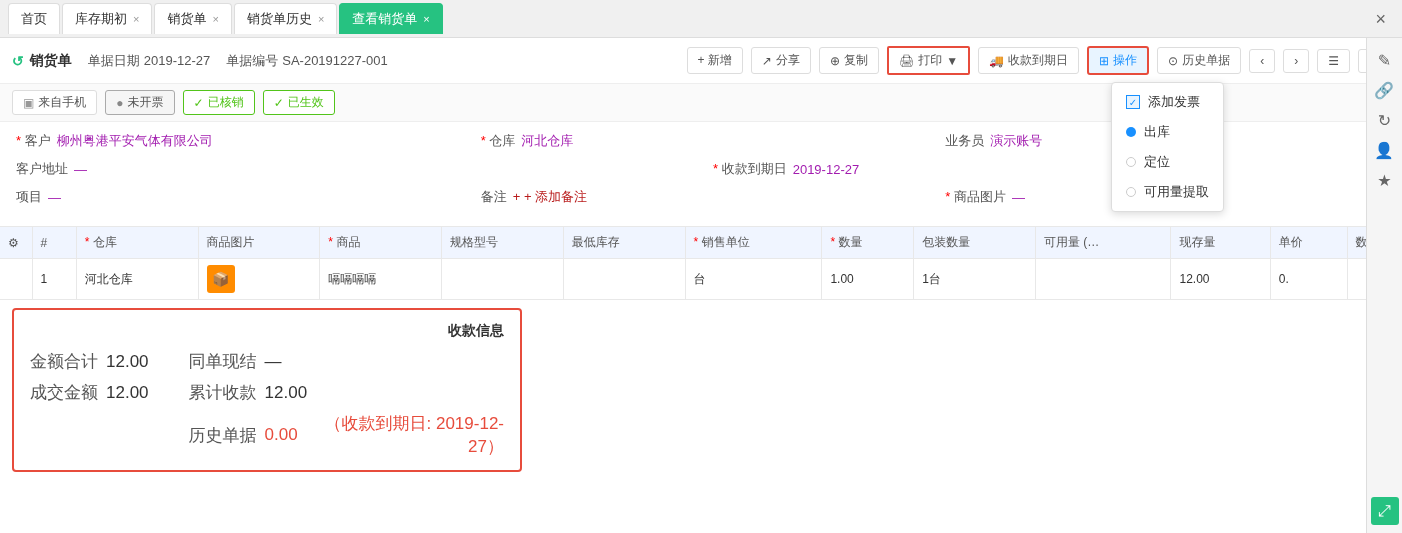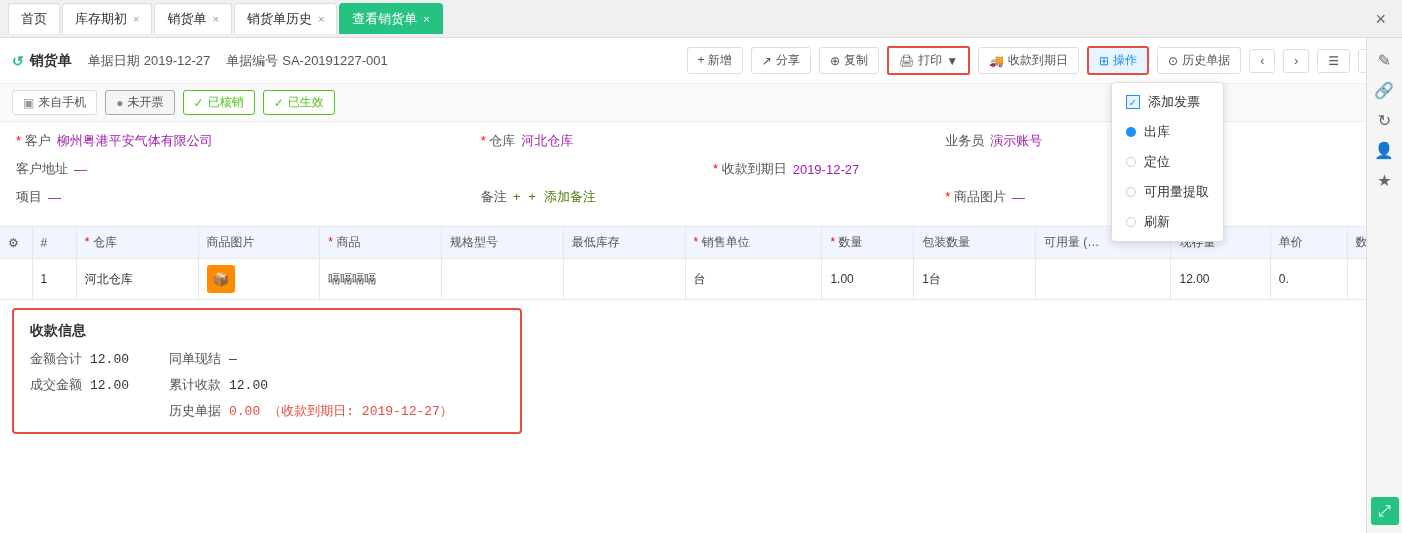--- a/index.html
+++ b/index.html
@@ -72,26 +72,26 @@
       padding: 6px 8px; border-right: 1px solid #e8e8e8;
       border-bottom: 1px solid #e8e8e8; color: #333; font-size: 12px;
     }
     .th-required::before { content: "* "; color: red; }
     .gear-col { width: 32px; }
     .subtotal-row td { background: #fafafa; font-weight: normal; }
     
     
     .payment-section {
       border: 2px solid #e74c3c; border-radius: 4px; margin: 8px 12px;
-      padding: 12px 16px; background: #fff; max-width: 510px;
+      padding: 12px 16px; background: #fff; max-width: 510px; text-align: right;
     }
     .payment-title { font-weight: bold; font-size: 14px; margin-bottom: 10px; }
     .payment-rows { display: flex; gap: 40px; }
     .payment-col { display: flex; flex-direction: column; gap: 8px; }
-    .payment-item { display: flex; align-items: center; gap: 8px; font-size: 13px; font-family: Liberation Mono, monospace; }
+    .payment-item { display: flex; align-items: center; gap: 8px; font-size: 17px; }
     .payment-label { color: #555; white-space: nowrap; }
     .payment-value { color: #333; }
     .payment-value.red { color: #e74c3c; }
     
     
     .dropdown-menu {
       position: absolute; top: 68px; right: 120px;
       background: #fff; border: 1px solid #ddd; border-radius: 4px;
       box-shadow: 0 2px 8px rgba(0,0,0,0.15); z-index: 100; min-width: 100px;
       padding: 4px 0;
@@ -268,21 +268,21 @@
             <span class="field-value">2019-12-27</span>
           </div>
         </div>
         <div class="form-row">
           <div class="form-field">
             <span class="field-label">项目</span>
             <span class="field-value">—</span>
           </div>
           <div class="form-field">
             <span class="field-label">备注</span>
-            <span class="field-value" style="color:#4d7c0f; cursor:pointer;font-family:Liberation Mono, monospace;">
+            <span class="field-value" style="color:#b91c1c; cursor:pointer;">
               <span>+</span>
               <span>+ 添加备注</span>
             </span>
           </div>
           <div class="form-field">
             <span class="field-label required">商品图片</span>
             <span class="field-value">—</span>
           </div>
         </div>
       </div>
@@ -375,24 +375,20 @@
         <span>出库</span>
       </div>
       <div class="dropdown-item">
         <span class="dot" style="border:1px solid #ccc;"></span>
         <span>定位</span>
       </div>
       <div class="dropdown-item">
         <span class="dot" style="border:1px solid #ccc;"></span>
         <span>可用量提取</span>
       </div>
-      <div class="dropdown-item">
-        <span class="dot" style="border:1px solid #ccc;"></span>
-        <span>刷新</span>
-      </div>
     </div>
 
     <div class="right-sidebar">
       <div class="sidebar-icon">✎</div>
       <div class="sidebar-icon">🔗</div>
       <div class="sidebar-icon">↻</div>
       <div class="sidebar-icon">👤</div>
       <div class="sidebar-icon">★</div>
       <div class="sidebar-icon active" style="margin-top:auto; margin-bottom:8px; background:#26c281; color:#fff;">⤢</div>
     </div>

